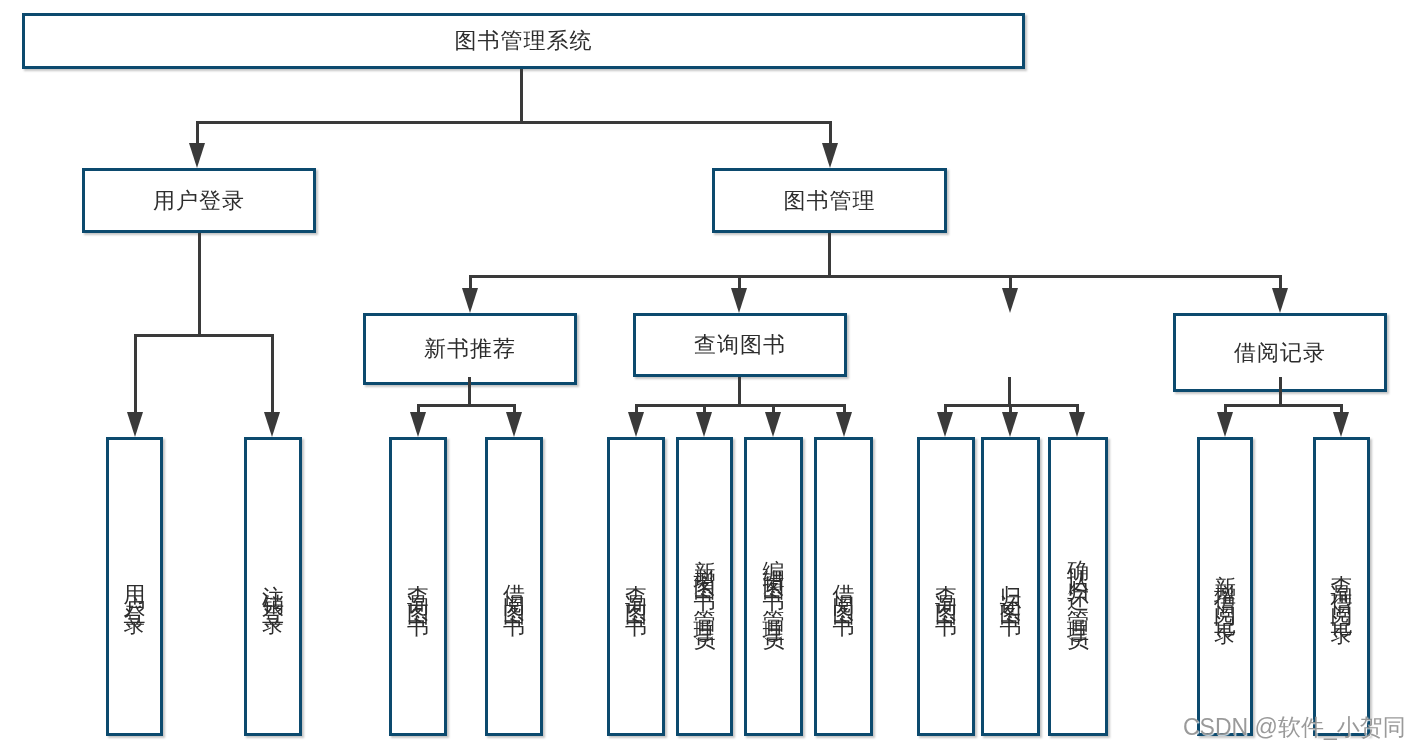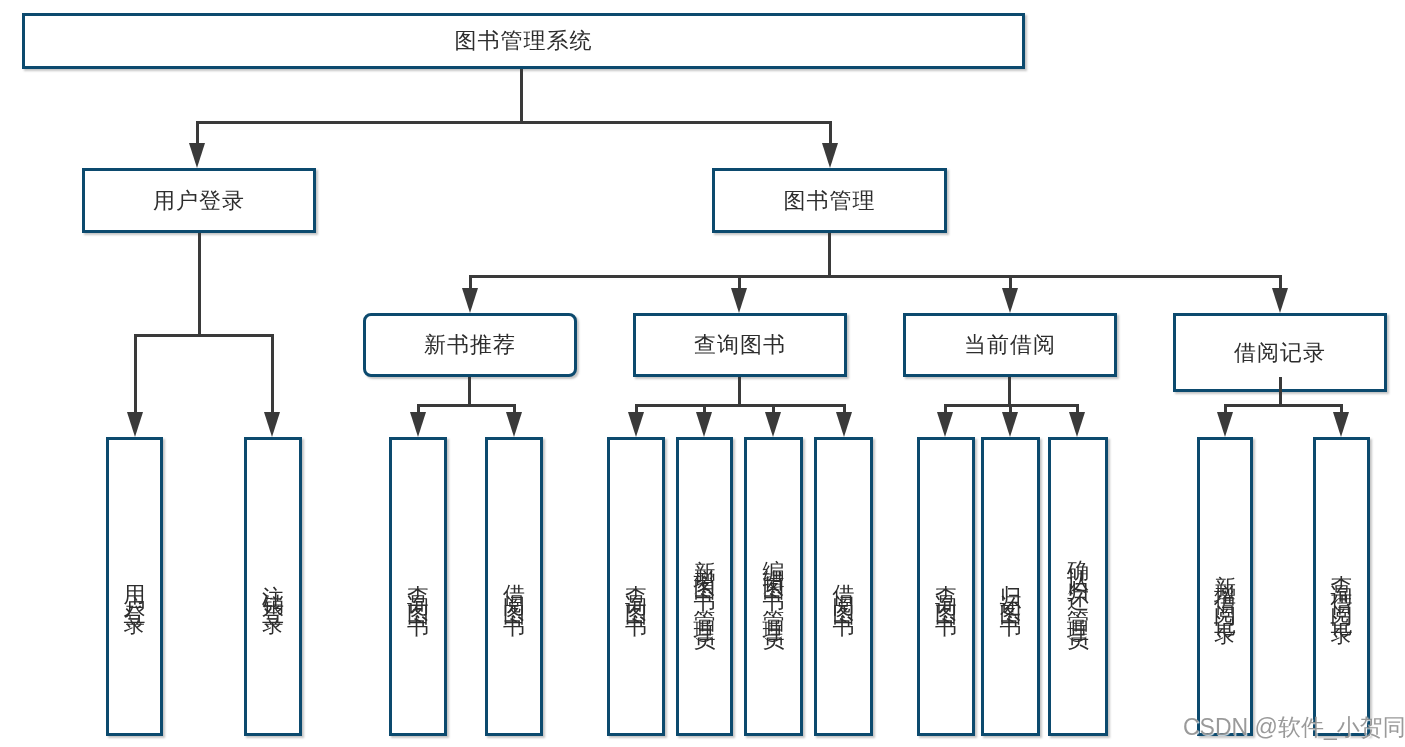--- a/index.html
+++ b/index.html
@@ -82,28 +82,25 @@
   <div class="hl" style="left:469px;top:275px;width:813px;"></div>
   <div class="vl" style="left:469px;top:275px;height:14px;"></div>
   <div class="arrow" style="left:462px;top:288px;"></div>
   <div class="vl" style="left:738px;top:275px;height:14px;"></div>
   <div class="arrow" style="left:731px;top:288px;"></div>
   <div class="vl" style="left:1009px;top:275px;height:14px;"></div>
   <div class="arrow" style="left:1002px;top:288px;"></div>
   <div class="vl" style="left:1279px;top:275px;height:14px;"></div>
   <div class="arrow" style="left:1272px;top:288px;"></div>
 
-  <div class="node hnode" style="left:363px;top:313px;width:214px;height:64px;border-radius:8px;">
+  <div class="node hnode" style="left:363px;top:313px;width:214px;height:72px;">
     <span>新书推荐</span>
   </div>
   <div class="node hnode" style="left:633px;top:313px;width:214px;height:64px;">
     <span>查询图书</span>
-  </div>
-  <div class="node hnode" style="left:903px;top:313px;width:214px;height:64px;">
-    <span>当前借阅</span>
   </div>
   <div class="node hnode" style="left:1173px;top:313px;width:214px;height:79px;">
     <span>借阅记录</span>
   </div>
 
   <div class="vl" style="left:468px;top:377px;height:30px;"></div>
   <div class="hl" style="left:417px;top:404px;width:99px;"></div>
   <div class="vl" style="left:417px;top:404px;height:10px;"></div>
   <div class="arrow" style="left:410px;top:412px;"></div>
   <div class="vl" style="left:513px;top:404px;height:10px;"></div>

